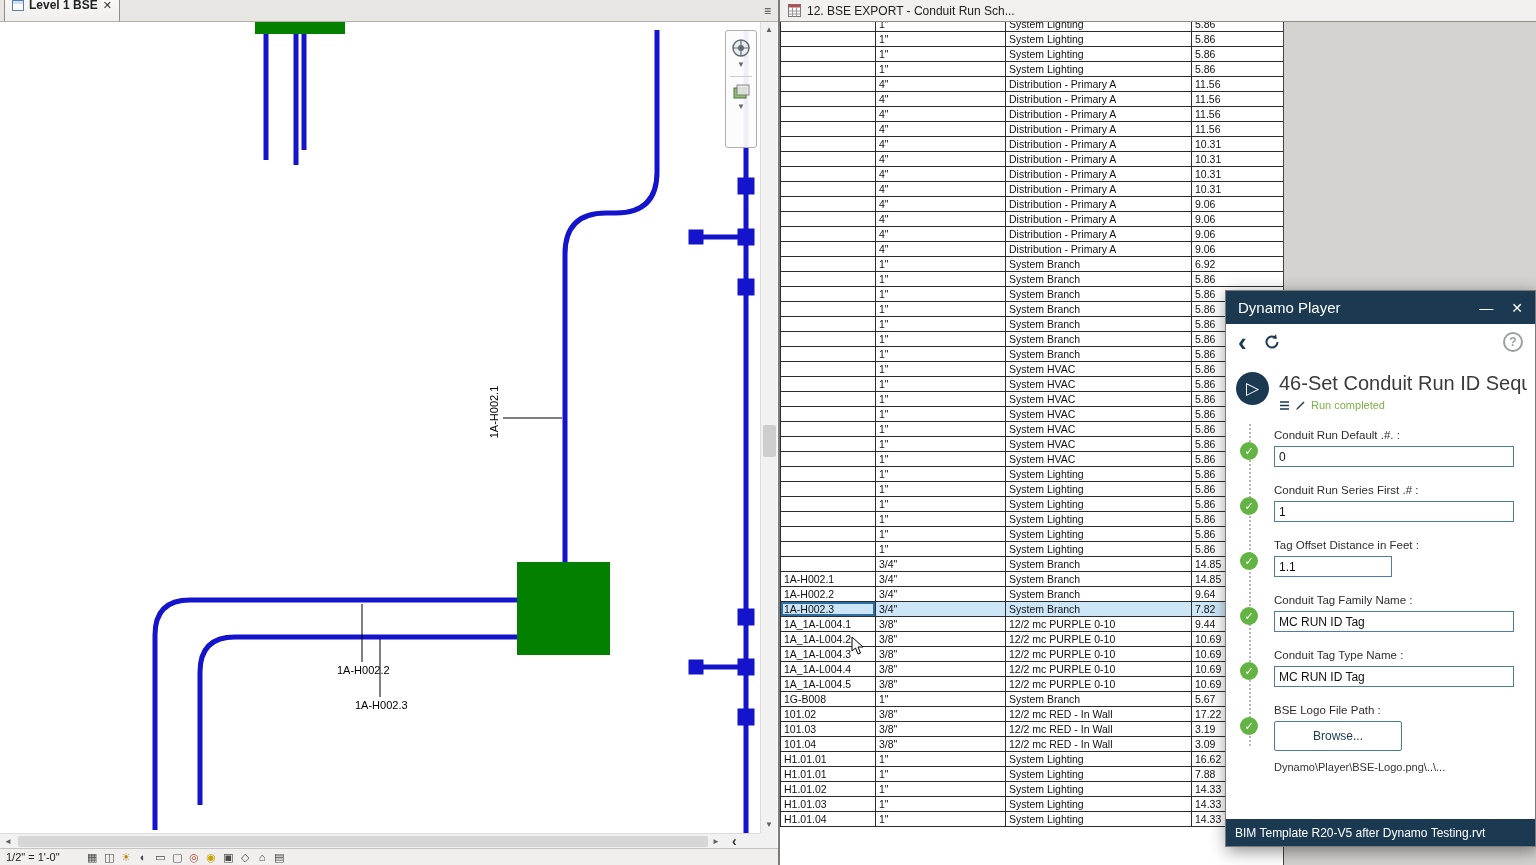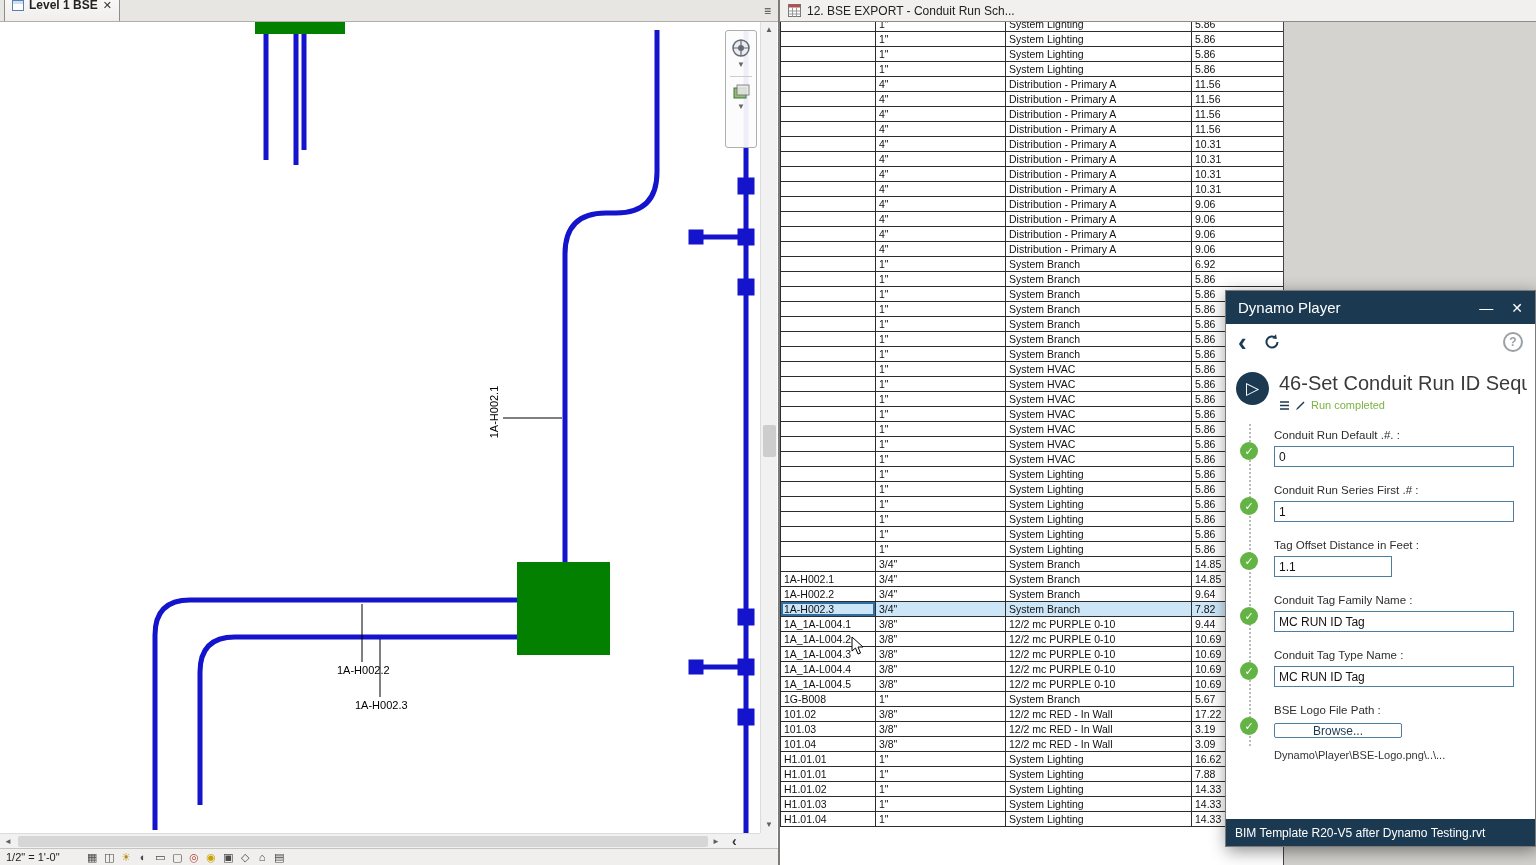--- a/index.html
+++ b/index.html
@@ -69,21 +69,21 @@
   .play-btn{width:33px;height:33px;border-radius:50%;background:#1b3a52;color:#fff;display:flex;align-items:center;justify-content:center;font-size:17px;flex:0 0 auto;}
   .dp-script-name{font-size:20px;color:#3a3a3a;white-space:nowrap;overflow:hidden;max-width:248px;}
   .dp-status{display:flex;align-items:center;gap:5px;margin-top:4px;font-size:11px;}
   .dp-status .ok{color:#7cb342;}
   .groups{position:relative;margin-top:18px;margin-left:38px;}
   .group{position:relative;margin-bottom:17px;}
   .check{position:absolute;left:-34px;top:13px;width:18px;height:18px;border-radius:50%;background:#64b445;color:#fff;font-size:11px;display:flex;align-items:center;justify-content:center;}
   .group label{display:block;font-size:11.5px;color:#2e2e2e;margin-bottom:5px;}
   .group input{width:240px;height:21px;border:1px solid #4f7d9e;font-size:12px;padding:0 4px;color:#111;font-family:inherit;}
   .group input.narrow{width:118px;}
-  .browse-btn{width:128px;height:15px;border:1px solid #4f7d9e;border-radius:2px;background:#fff;color:#1b3a52;font-size:12px;font-family:inherit;}
+  .browse-btn{width:128px;height:30px;border:1px solid #4f7d9e;border-radius:2px;background:#fff;color:#1b3a52;font-size:12px;font-family:inherit;}
   .file-path{font-size:11px;color:#333;margin-top:10px;white-space:nowrap;overflow:hidden;}
   .dp-footer{height:27px;background:#1b3a52;color:#fff;font-size:12px;display:flex;align-items:center;padding:0 9px;flex:0 0 auto;white-space:nowrap;overflow:hidden;}
 
   .cursor{position:absolute;left:851px;top:636px;z-index:50;pointer-events:none;}
 </style>
 </head>
 <body>
 
 <div class="app">
 

